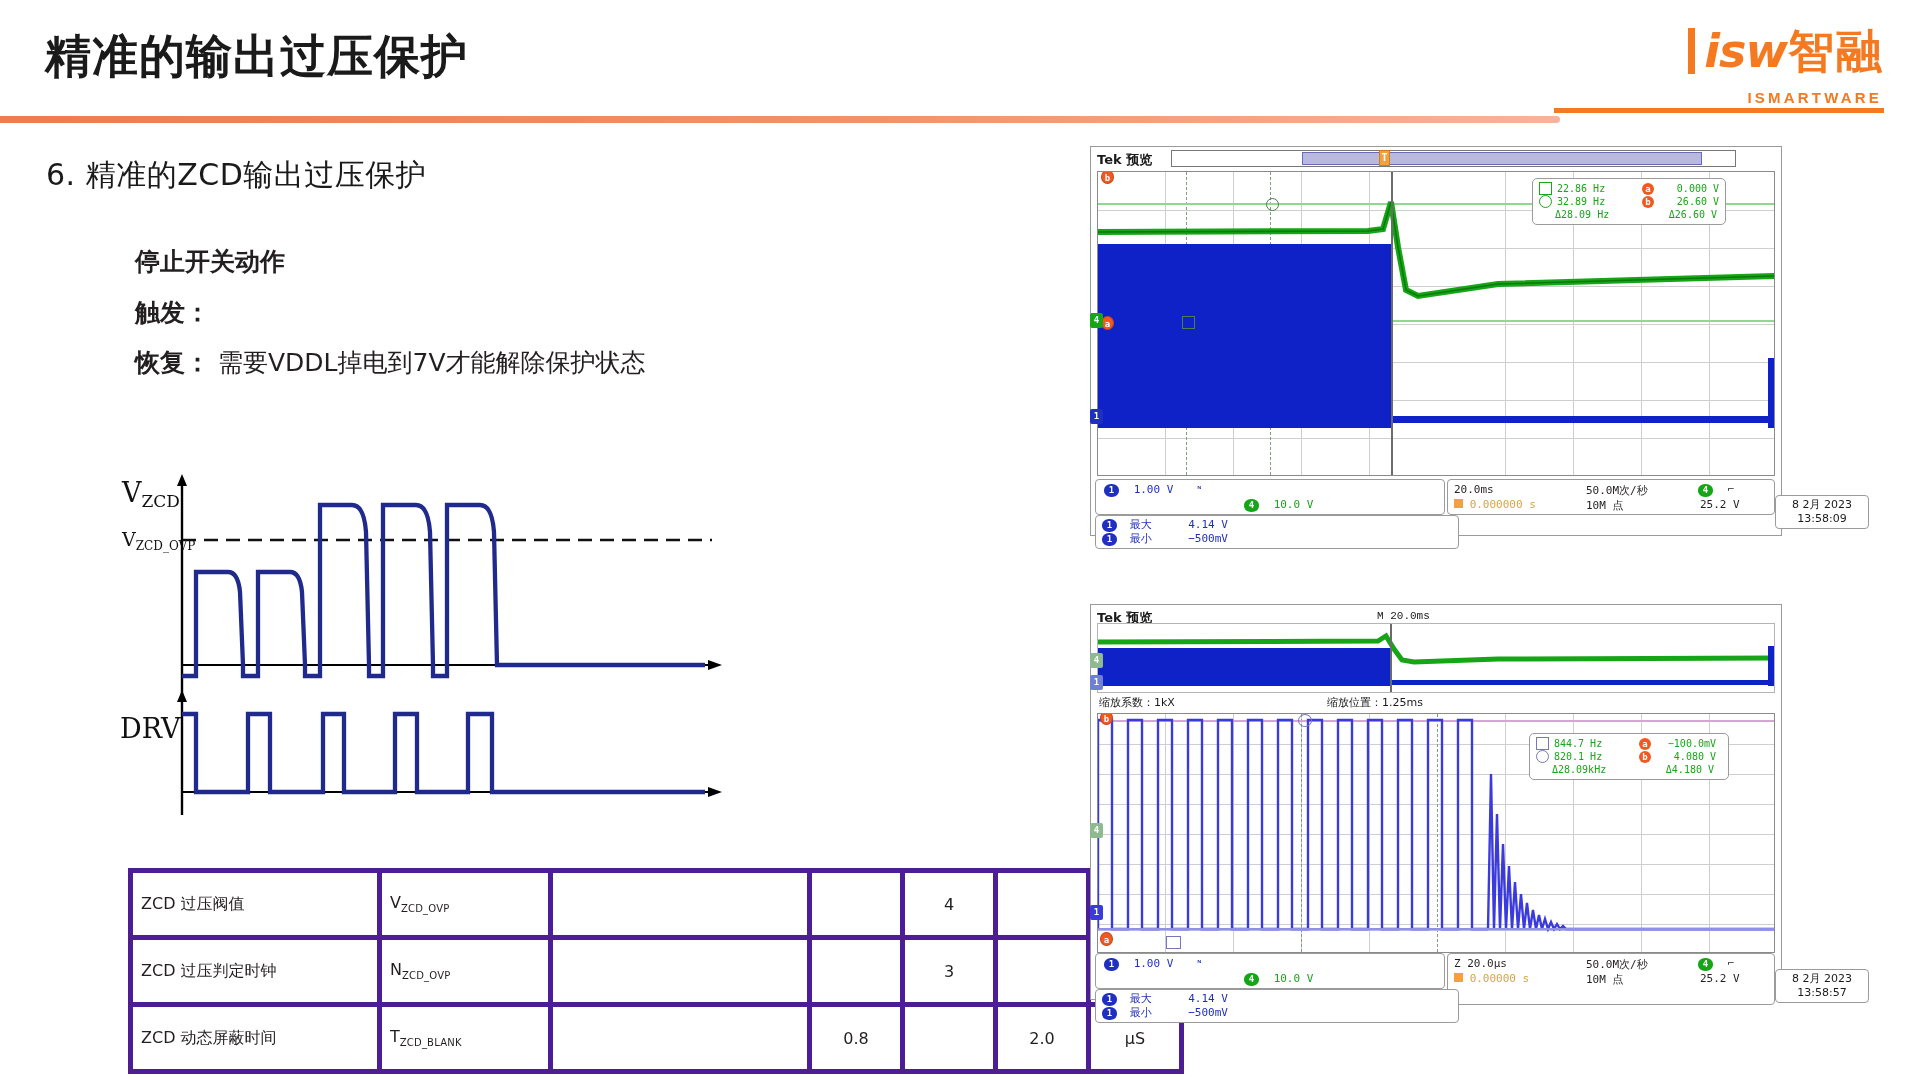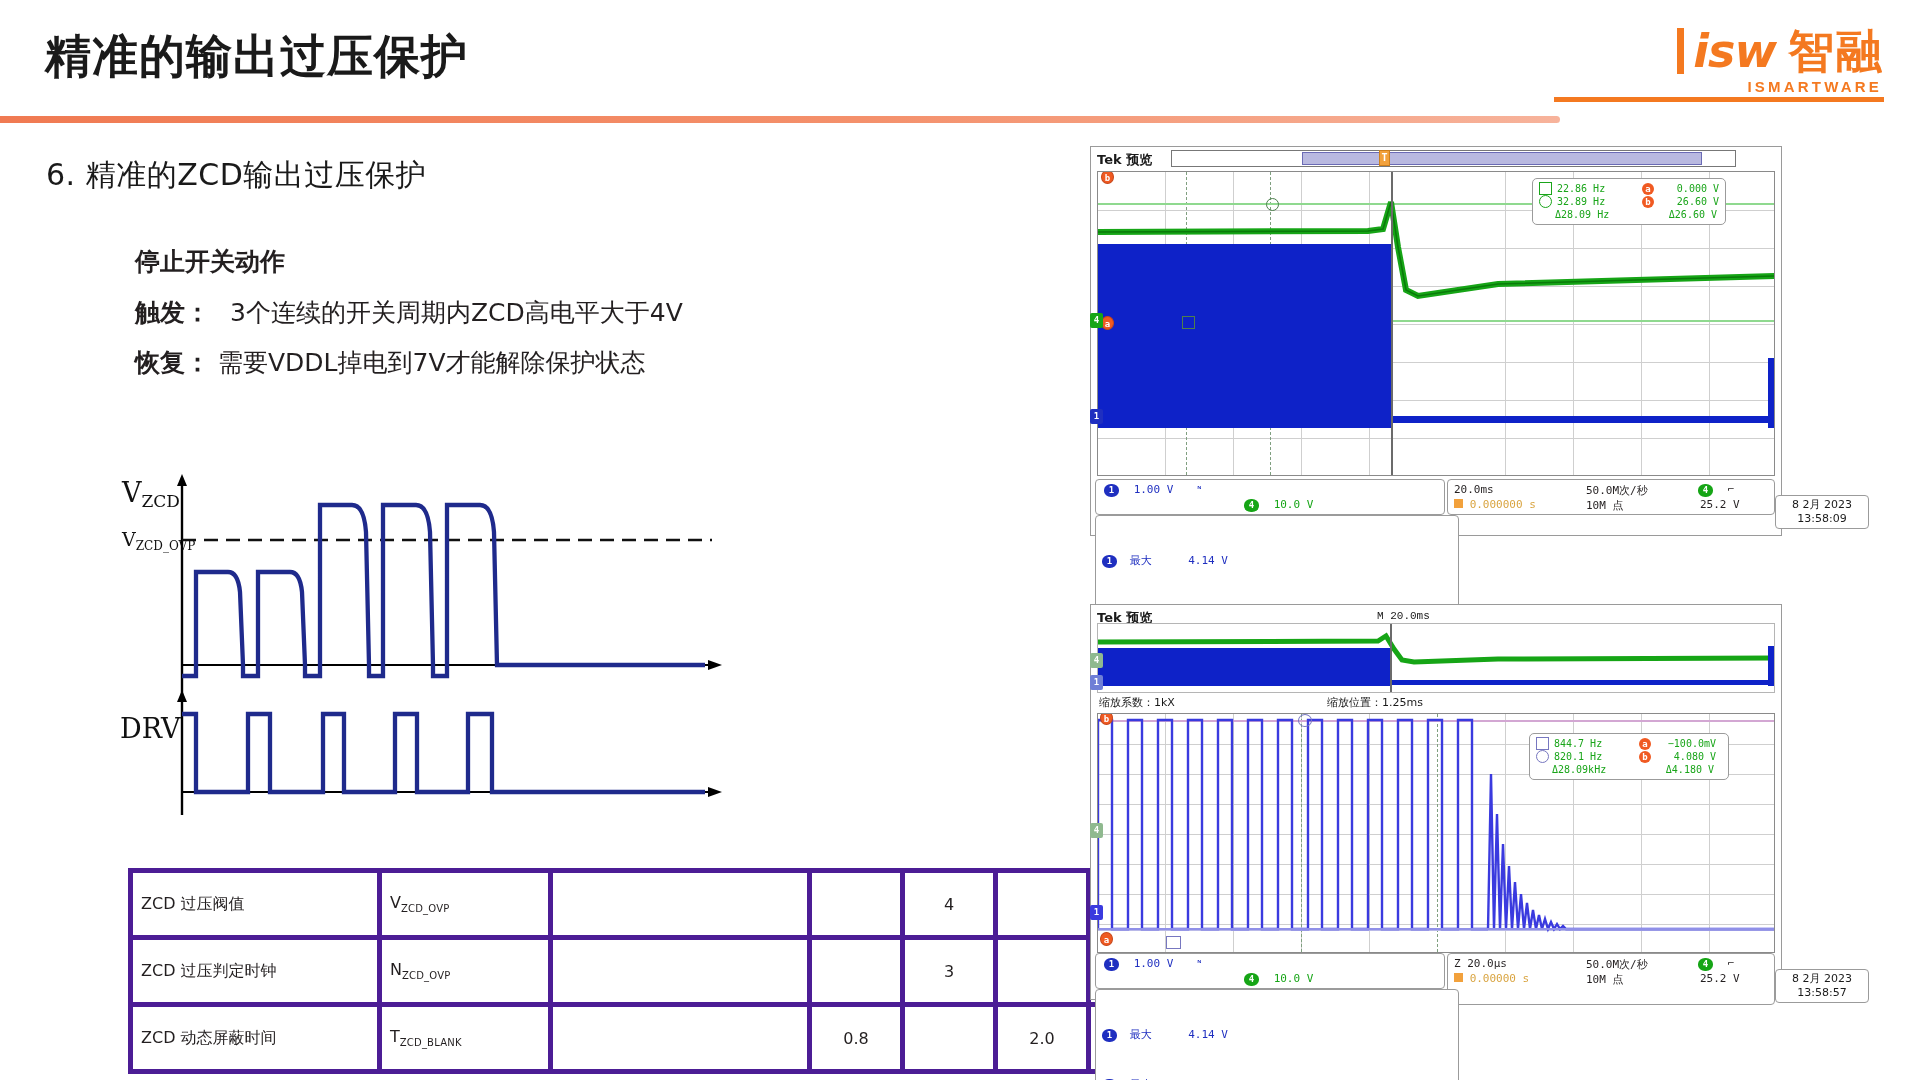--- a/index.html
+++ b/index.html
@@ -22,35 +22,35 @@
   #title-rule{
     position:absolute;left:0;top:116px;width:1560px;height:7px;
     background:linear-gradient(to right,#f07a52 0%,#f4906b 55%,#f7b39b 100%);
     border-radius:0 4px 4px 0;
   }
   #brand-logo{
     position:absolute;right:36px;top:28px;
     display:flex;flex-direction:column;align-items:flex-end;
     line-height:1;
   }
-  .brand-row{display:flex;align-items:center;gap:12px;}
+  .brand-row{display:flex;align-items:center;gap:1px;}
   .brand-isw{
     color:#f47920;font-size:46px;font-weight:bold;font-style:italic;
     letter-spacing:-1px;
     border-left:7px solid #f47920;
     padding-left:9px;
     font-family:"DejaVu Sans","Liberation Sans",sans-serif;
   }
   .brand-cn{
     color:#f47920;font-size:46px;font-weight:bold;letter-spacing:2px;
     font-family:"DejaVu Sans","Liberation Sans",sans-serif;
   }
   .brand-sub{
     color:#f47920;font-size:15px;font-weight:bold;letter-spacing:3.2px;
-    margin-top:5px;margin-right:2px;
+    margin-top:16px;margin-right:2px;
   }
   .brand-underline{
     width:330px;height:5px;background:#f47920;margin-top:3px;
   }
   
   #section-heading{
     position:absolute;left:46px;top:155px;
     font-size:30px;color:#1a1a1a;letter-spacing:.5px;
     font-family:"DejaVu Sans","Liberation Sans",sans-serif;
   }
@@ -180,21 +180,21 @@
   }
   .date-box{
     position:absolute;border:1px solid #9b9b9b;border-radius:4px;background:#fff;
     font-size:11px;text-align:center;padding:2px 5px;line-height:14px;color:#1a1a1a;
     font-family:"DejaVu Sans","Liberation Sans",sans-serif;
   }
   .meas-min{
     position:absolute;border:1px solid #9b9b9b;border-radius:4px;background:#fff;
     font-size:11px;padding:2px 6px;line-height:14px;color:#1f2fc0;
   }
-  .meas-min .lab{display:inline-block;width:52px;margin-top:36px;}
+  .meas-min .lab{display:inline-block;width:52px;}
   .meas-min .val{display:inline-block;width:70px;}
 </style>
 </head>
 <body>
 
 <div id="slide-title">精准的输出过压保护</div>
 <div id="title-rule"></div>
 
 <div id="brand-logo">
   <div class="brand-row">
@@ -204,21 +204,20 @@
   <div class="brand-sub">ISMARTWARE</div>
   <div class="brand-underline"></div>
 </div>
 
 <div id="section-heading">6. 精准的ZCD输出过压保护</div>
 
 <div id="bullet-block">
   <div class="bullet-head">停止开关动作</div>
   <div class="bullet-row indent">
     <span class="bullet-key">触发：</span>
-    <span class="bullet-val">3个连续的开关周期内ZCD高电平大于4V</span>
   </div>
   <div class="bullet-row">
     <span class="bullet-key">恢复：</span>
     <span class="bullet-val">需要VDDL掉电到7V才能解除保护状态</span>
   </div>
 </div>
 
 <div id="wave-figure">
 <svg width="620" height="360" viewBox="0 0 620 360" xmlns="http://www.w3.org/2000/svg">
 

